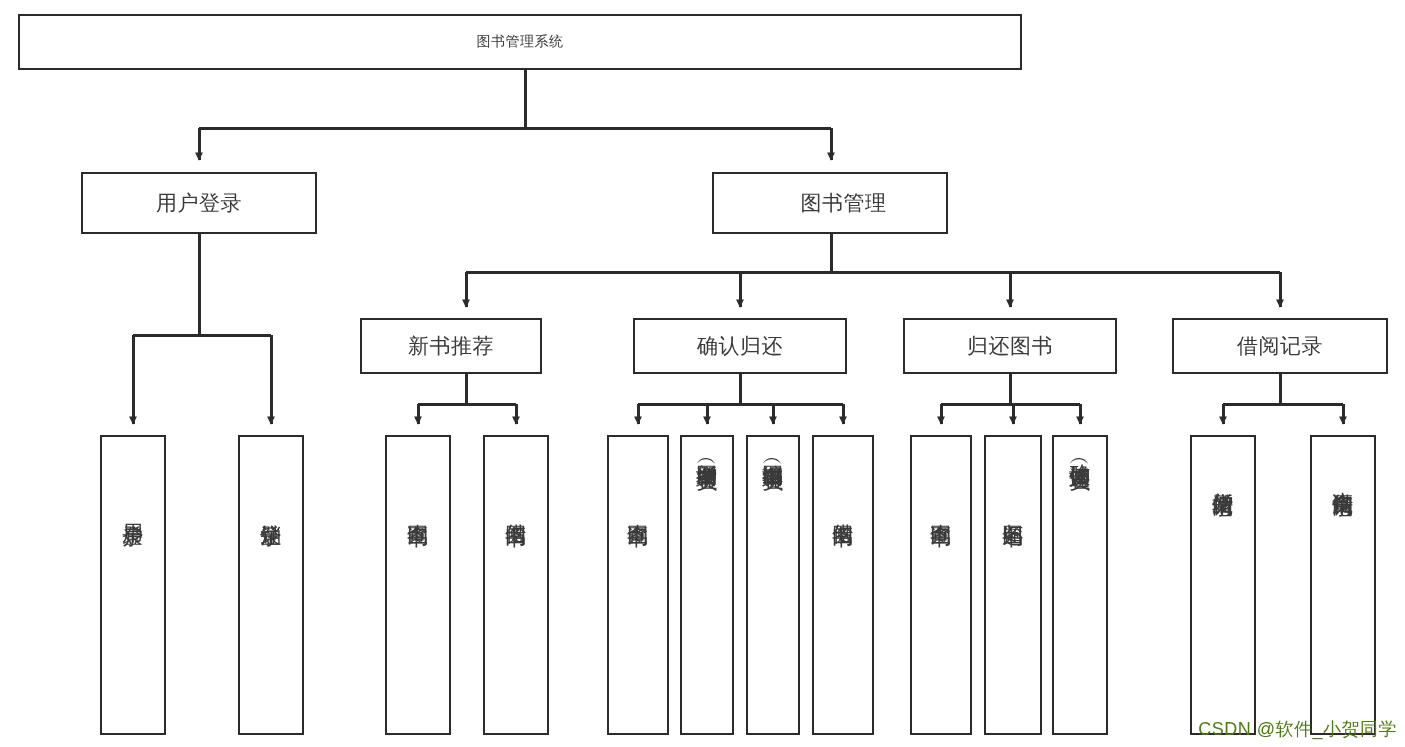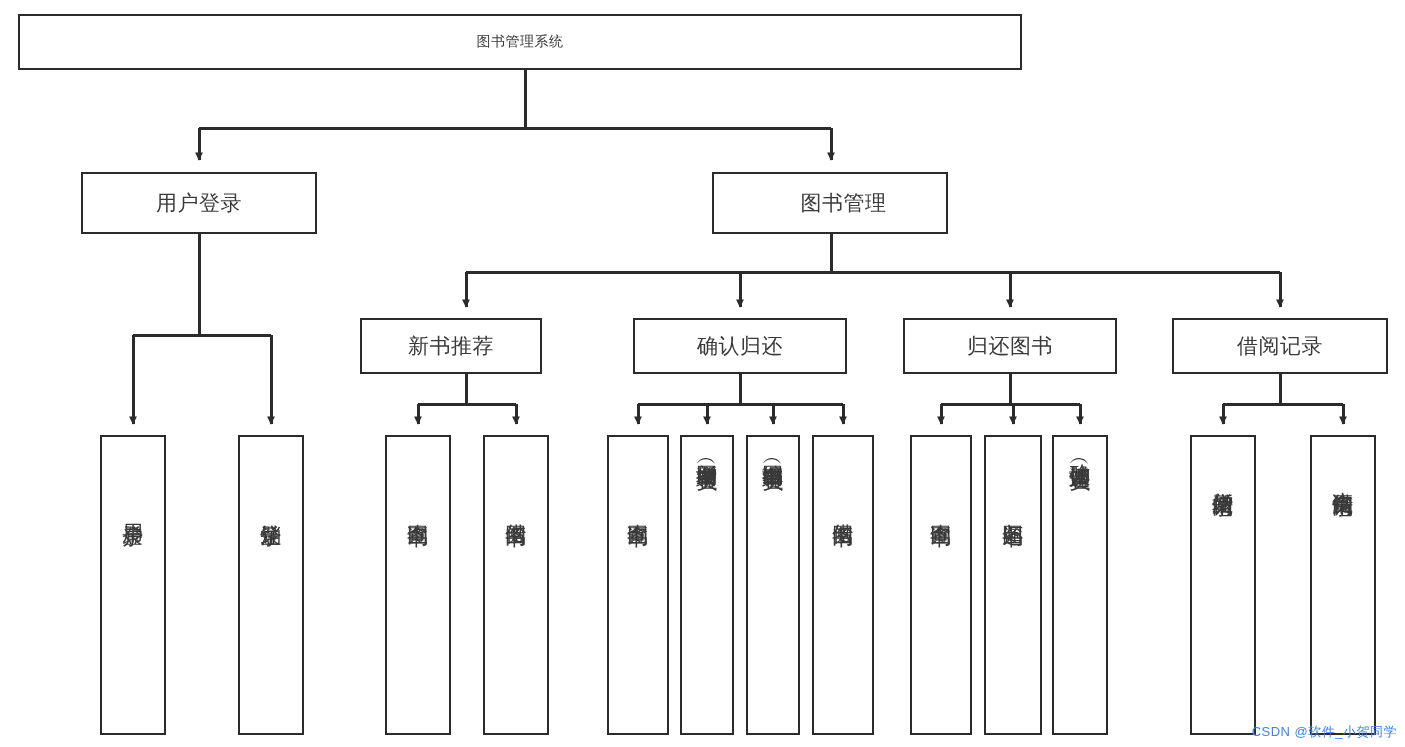--- a/index.html
+++ b/index.html
@@ -53,22 +53,22 @@
     font-size: 21px;
     line-height: 1.22;
     letter-spacing: 1px;
     color: #3a3a3a;
     white-space: nowrap;
   }
   .watermark {
     position: absolute;
     right: 8px;
     bottom: 6px;
-    font-size: 13px;
-    color: #3b82f6;
+    font-size: 18px;
+    color: #4d7c0f;
     letter-spacing: 0.5px;
     z-index: 5;
     white-space: nowrap;
   }
 </style>
 </head>
 <body>
 
 <div id="canvas">
 

